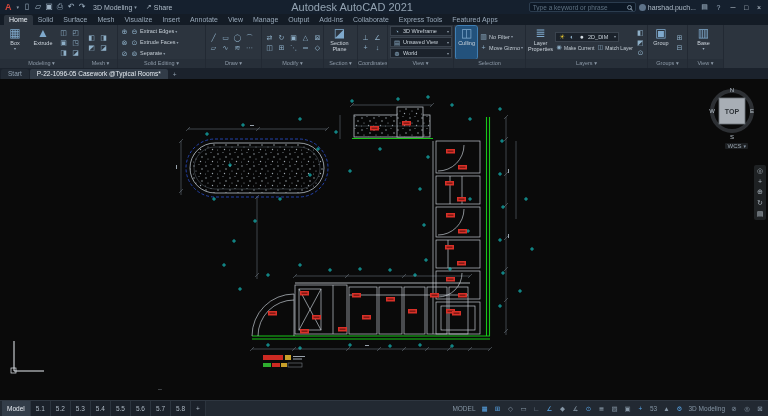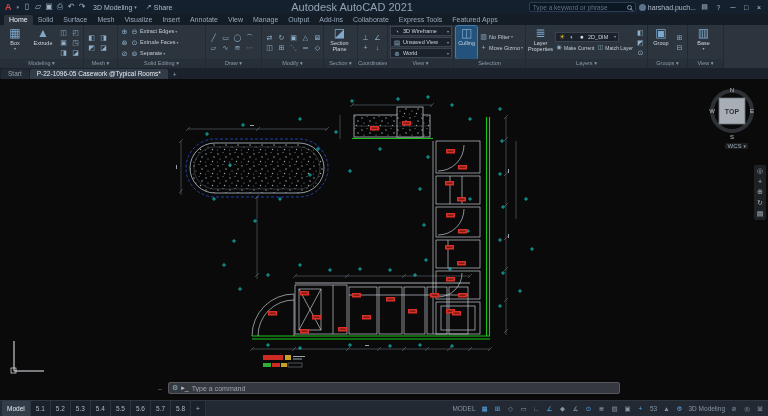--- a/index.html
+++ b/index.html
@@ -659,25 +659,20 @@
 
     <div class="navbar">
         <span>◎</span>
         <span>+</span>
         <span>⊕</span>
         <span>↻</span>
         <span>▤</span>
       </div>
 
     <span class="grip">‒</span>
-    <div class="cmdline">
-      <span class="cust">⚙</span>
-      <span>▸_</span>
-      <input placeholder="Type a command" style="">
-    </div>
   </div>
 
   <div class="statusbar">
     <div class="ltabs">
         <span class="ltab active">Model</span>
         <span class="ltab">5.1</span>
         <span class="ltab">5.2</span>
         <span class="ltab">5.3</span>
         <span class="ltab">5.4</span>
         <span class="ltab">5.5</span>

